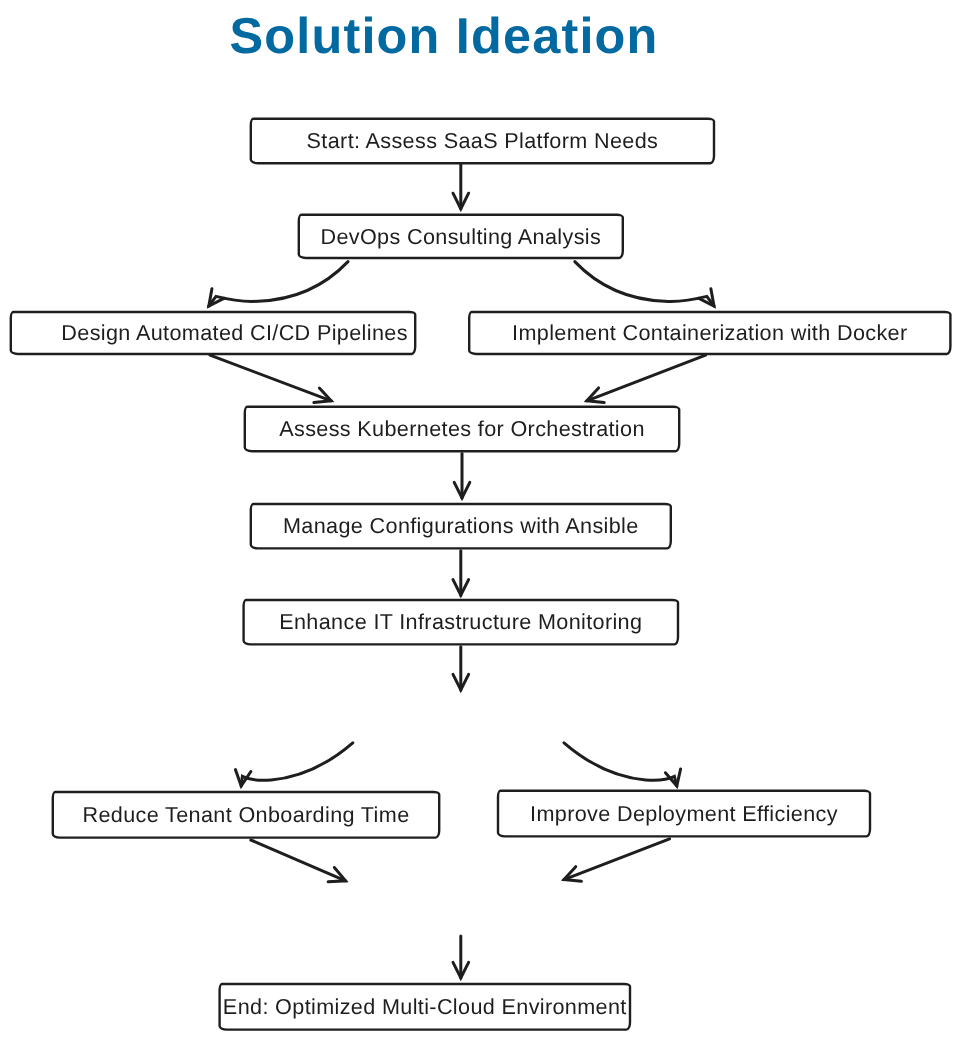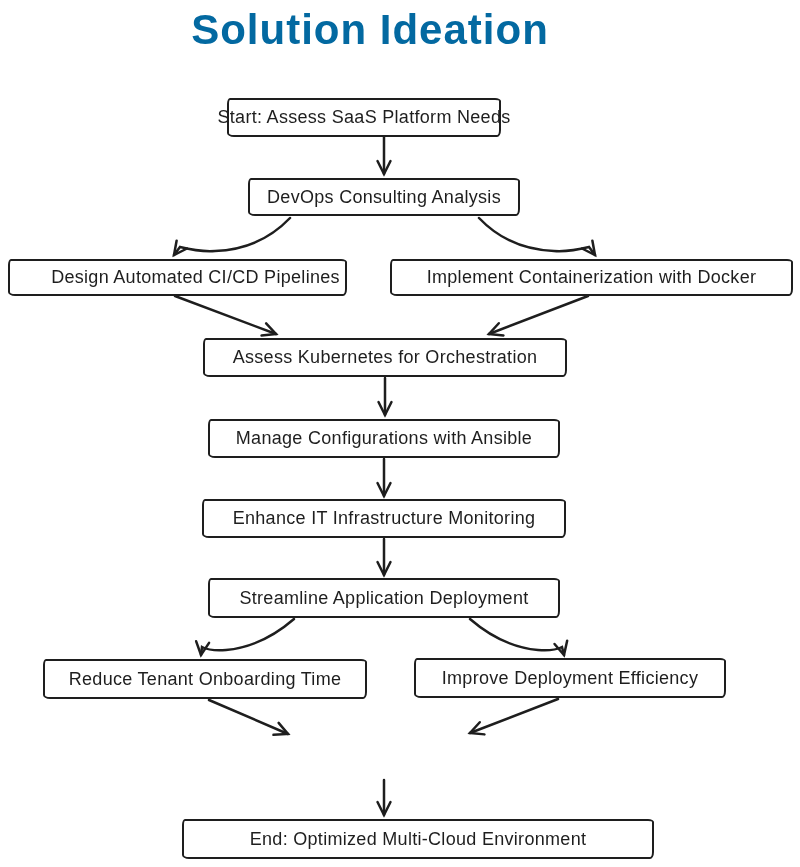--- a/index.html
+++ b/index.html
@@ -67,21 +67,21 @@
     <path d="M 385 378 L 385 415" marker-end="url(#ah)"></path>
     <path d="M 384 459 L 384 496" marker-end="url(#ah)"></path>
     <path d="M 384 539 L 384 575" marker-end="url(#ah)"></path>
     <path d="M 294 619 C 272 638, 248 648, 226 650 C 214 651, 206 649, 202 647 L 201 655" marker-end="url(#ah)"></path>
     <path d="M 470 619 C 492 638, 516 648, 538 650 C 550 651, 558 649, 562 647 L 564 655" marker-end="url(#ah)"></path>
     <path d="M 209 700 L 288 734" marker-end="url(#ah)"></path>
     <path d="M 558 699 L 470 733" marker-end="url(#ah)"></path>
     <path d="M 384 780 L 384 815" marker-end="url(#ah)"></path>
   </svg>
 
-  <div class="node" style="left:227px;top:98px;width:274px;height:39px;">
+  <div class="node" style="left:208px;top:98px;width:388px;height:39px;">
     <span>Start: Assess SaaS Platform Needs</span>
   </div>
 
   <div class="node" style="left:248px;top:178px;width:272px;height:38px;">
     <span>DevOps Consulting Analysis</span>
   </div>
 
   <div class="node" style="left:8px;top:259px;width:339px;height:37px;padding-left:36px;">
     <span>Design Automated CI/CD Pipelines</span>
   </div>
@@ -95,30 +95,27 @@
   </div>
 
   <div class="node" style="left:208px;top:419px;width:352px;height:39px;">
     <span>Manage Configurations with Ansible</span>
   </div>
 
   <div class="node" style="left:202px;top:499px;width:364px;height:39px;">
     <span>Enhance IT Infrastructure Monitoring</span>
   </div>
 
-  <div class="node" style="left:208px;top:578px;width:352px;height:40px;">
-    <span>Streamline Application Deployment</span>
-  </div>
 
   <div class="node" style="left:43px;top:659px;width:324px;height:40px;">
     <span>Reduce Tenant Onboarding Time</span>
   </div>
 
   <div class="node" style="left:414px;top:658px;width:312px;height:40px;">
     <span>Improve Deployment Efficiency</span>
   </div>
 
 
-  <div class="node" style="left:182px;top:819px;width:472px;height:40px;">
+  <div class="node" style="left:182px;top:819px;width:344px;height:40px;">
     <span>End: Optimized Multi-Cloud Environment</span>
   </div>
 
 </div>
 
 </body></html>

